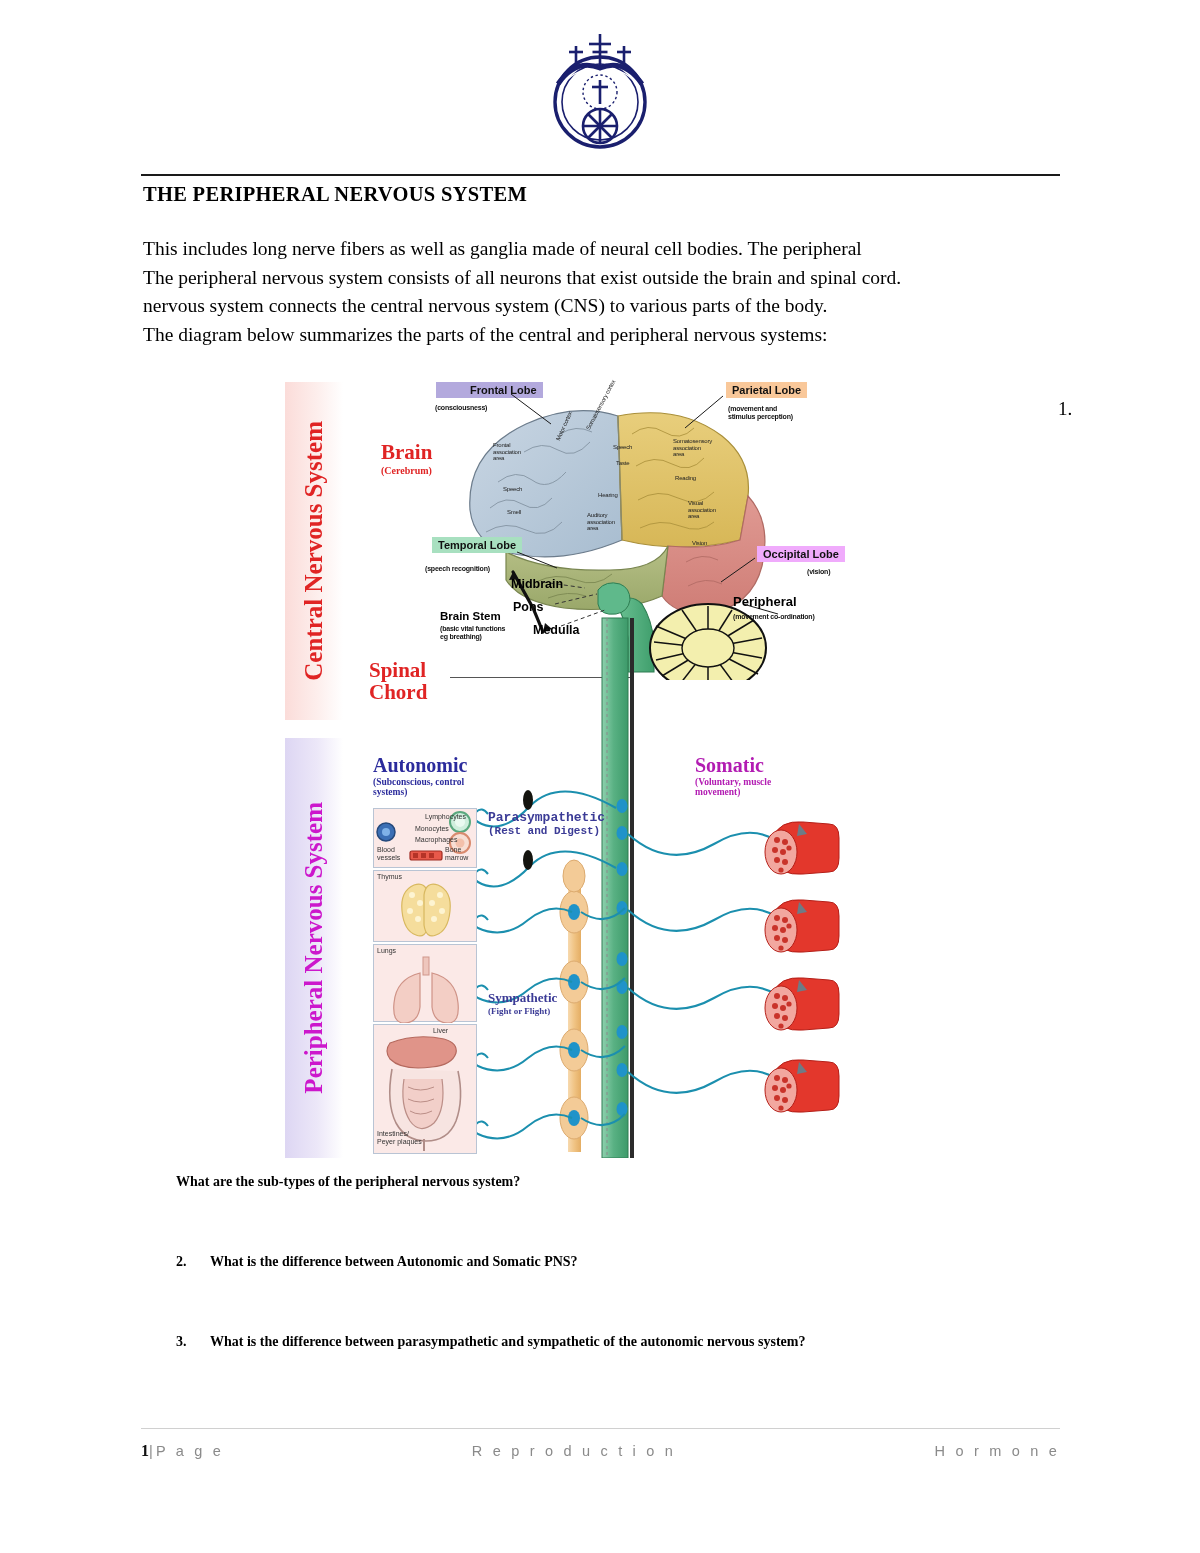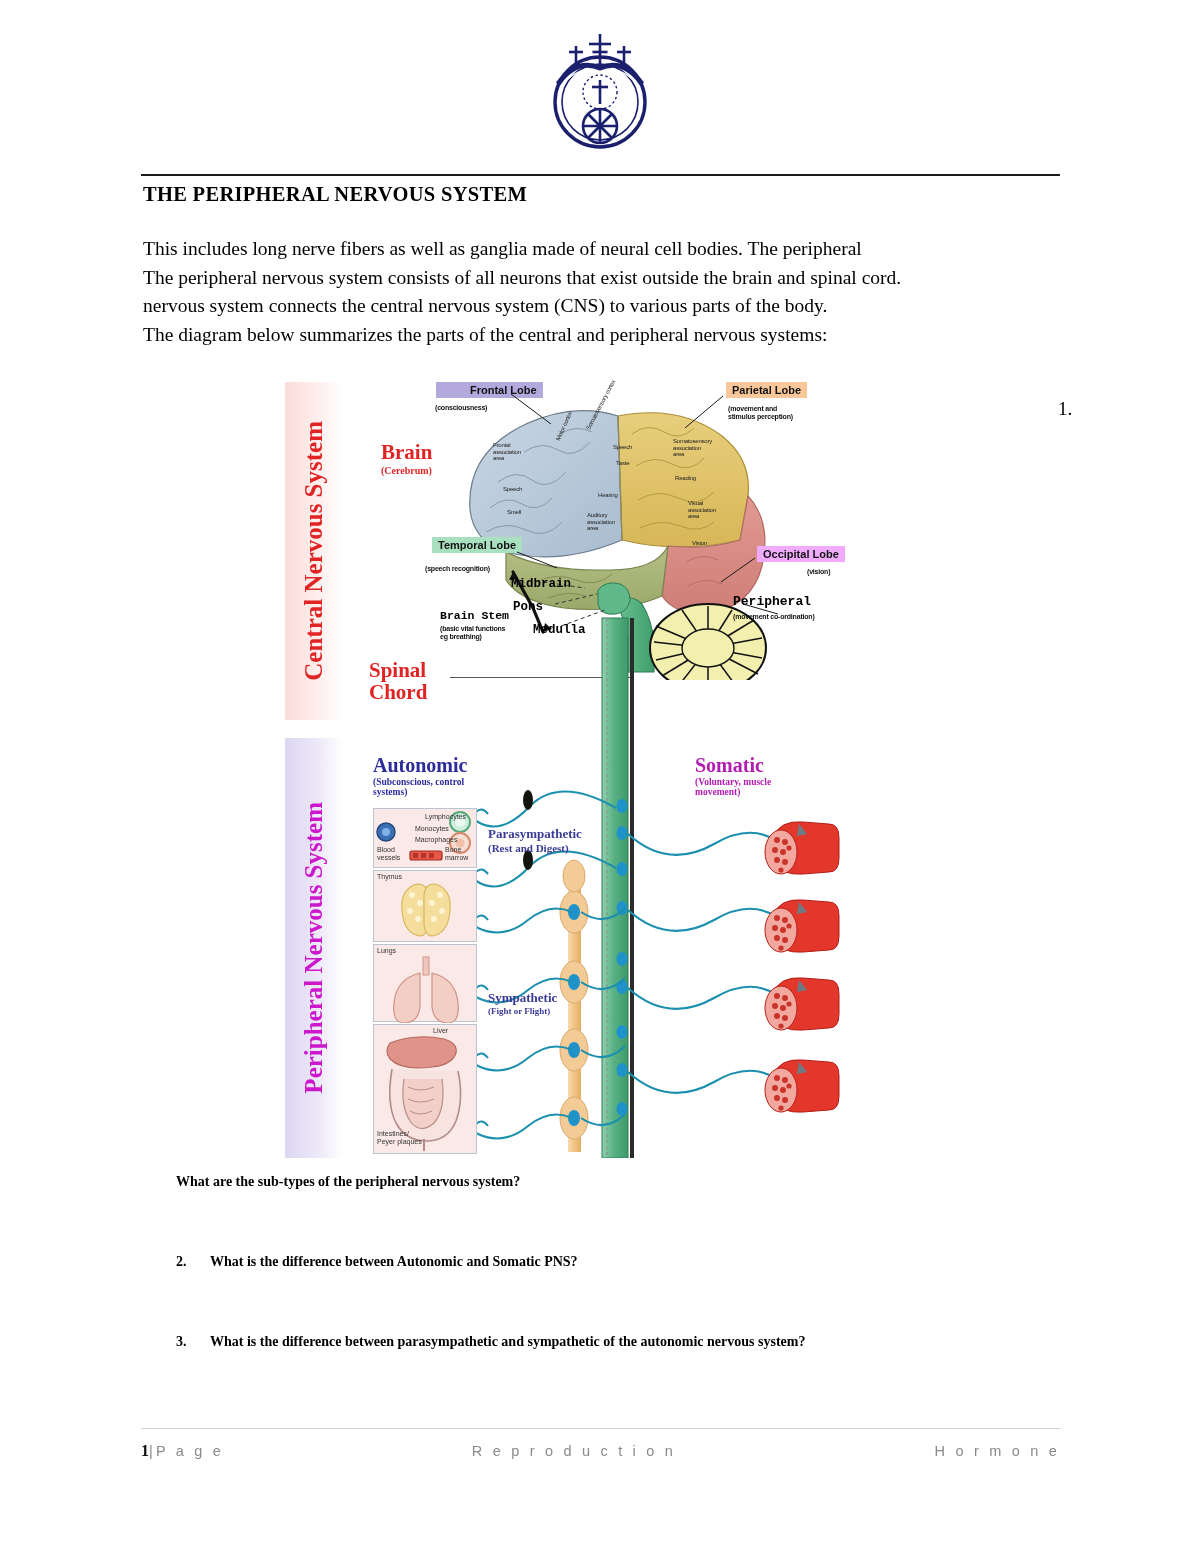--- a/index.html
+++ b/index.html
@@ -49,21 +49,21 @@
             letter-spacing:-.2px;}
 
   .chip{position:absolute;font-family:"Liberation Sans",sans-serif;
         font-weight:700;font-size:11px;padding:2px 6px;white-space:nowrap;
         color:#111;}
   .chip-frontal{background:#b3a9dd;}
   .chip-parietal{background:#f9c89a;}
   .chip-temporal{background:#a8e0c0;}
   .chip-occipital{background:#f0abfc;}
 
-  .serifbold{font-family:Liberation Mono, monospace;font-weight:700;}
+  .serifbold{font-family:Liberation Sans, sans-serif;font-weight:700;}
 
   .hdr{position:absolute;white-space:nowrap;}
   .hdr .big{font-weight:700;display:block;}
   .hdr .sub{display:block;font-weight:700;white-space:pre-line;}
 
   .hdr-brain .big{font-size:21px;color:#e02424;}
   .hdr-brain .sub{font-size:10px;color:#e02424;font-weight:700;}
   .hdr-spinal .big{font-size:21px;color:#e02424;line-height:1.04;}
   .hdr-auto .big{font-size:20px;color:#2b2b9c;}
   .hdr-auto .sub{font-size:9.5px;color:#2b2b9c;}
@@ -451,21 +451,21 @@
   <div class="hdr hdr-auto" style="left:88px;top:372px;">
     <span class="big">Autonomic</span>
     <span class="sub">(Subconscious, control
 systems)</span>
   </div>
   <div class="hdr hdr-som" style="left:410px;top:372px;">
     <span class="big">Somatic</span>
     <span class="sub">(Voluntary, muscle
 movement)</span>
   </div>
-  <div class="hdr hdr-para" style="left:203px;top:444px;">
+  <div class="hdr hdr-para" style="left:203px;top:428px;font-family:Liberation Mono, monospace;">
     <span class="big">Parasympathetic</span>
     <span class="sub">(Rest and Digest)</span>
   </div>
   <div class="hdr hdr-symp" style="left:203px;top:608px;">
     <span class="big">Sympathetic</span>
     <span class="sub">(Fight or Flight)</span>
   </div>
 
   <div class="organ-panel" style="left:88px;top:426px;width:104px;height:60px;">
     <svg viewBox="0 0 104 60" style="width:104px;height:60px;">

